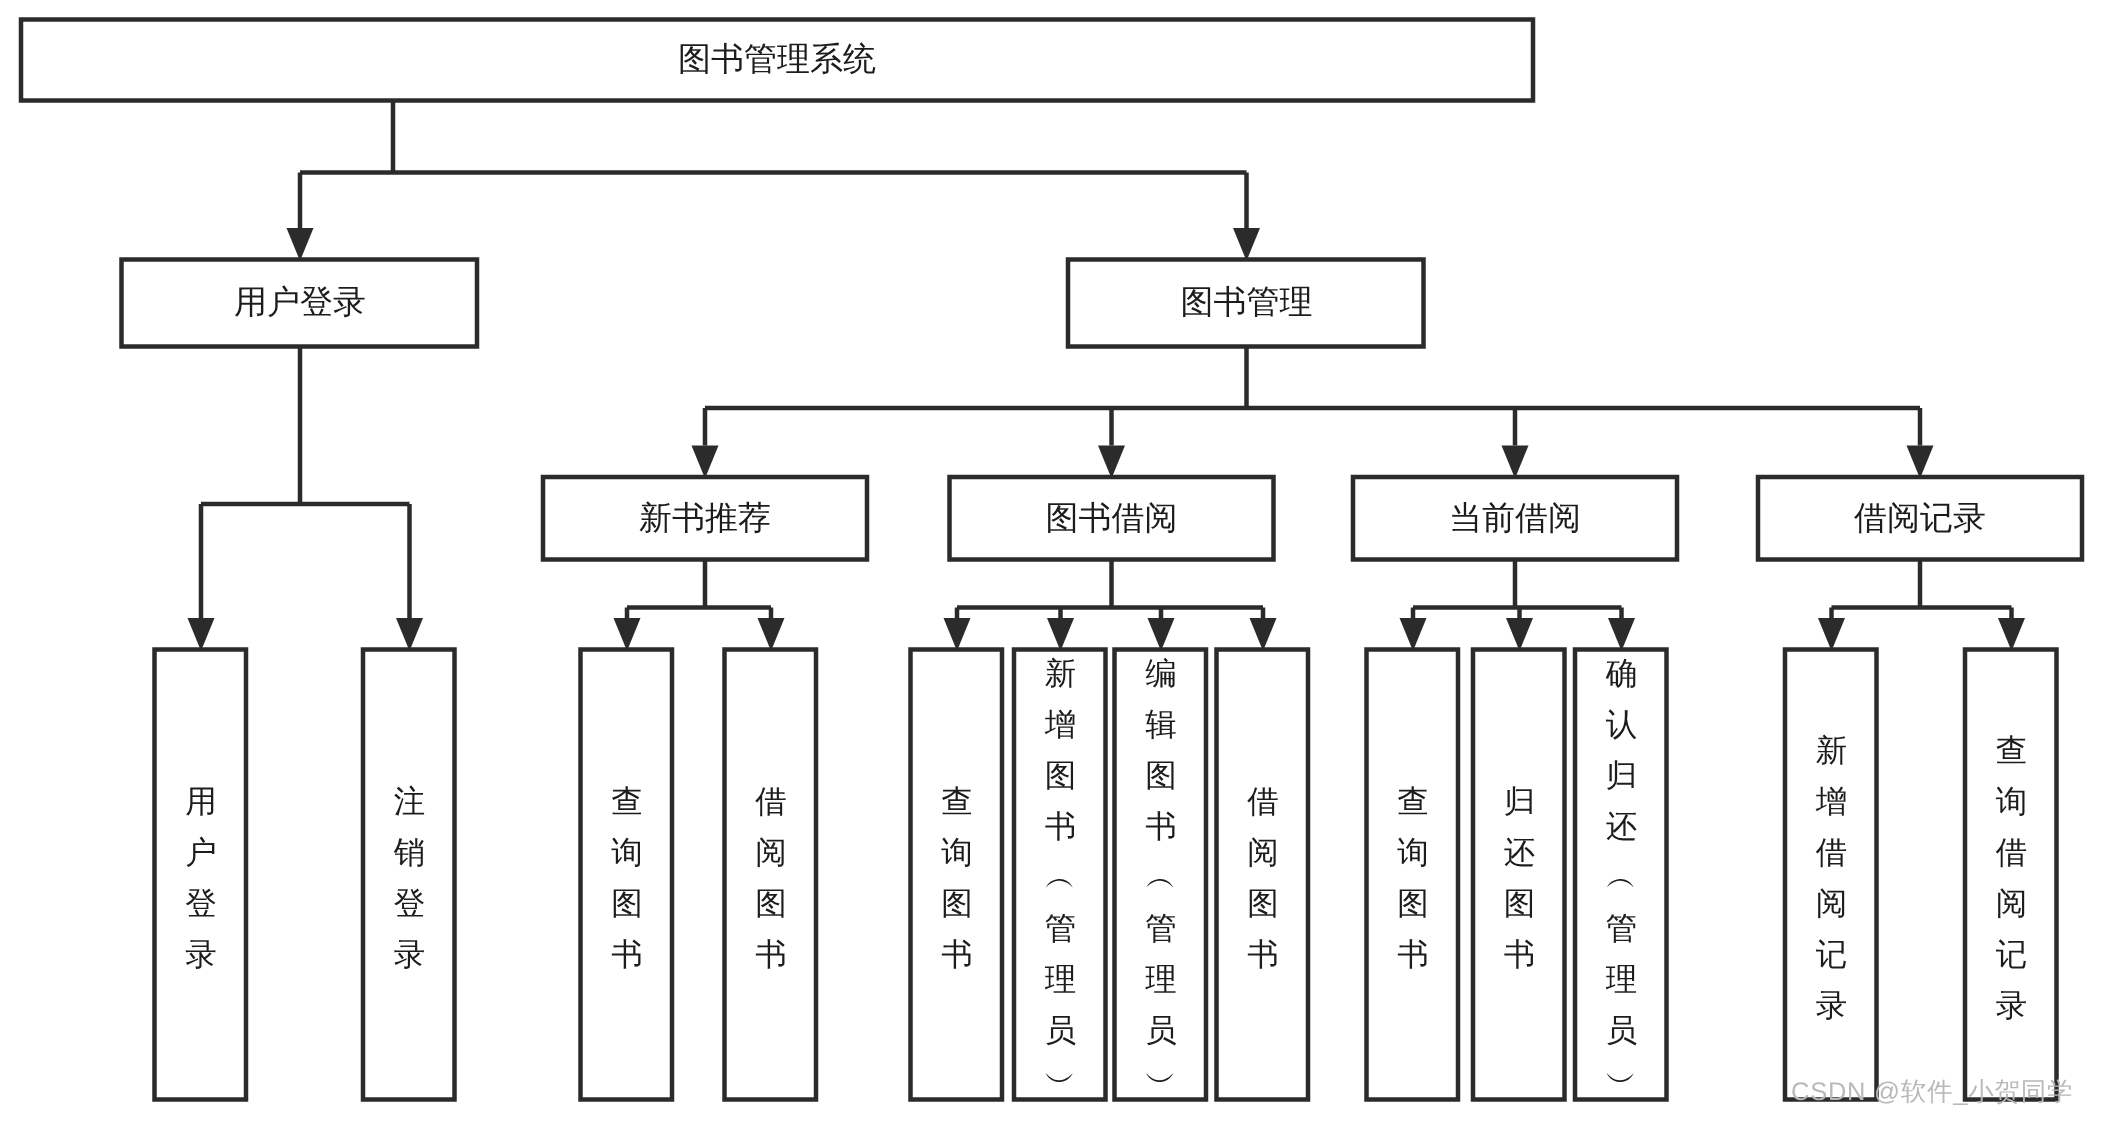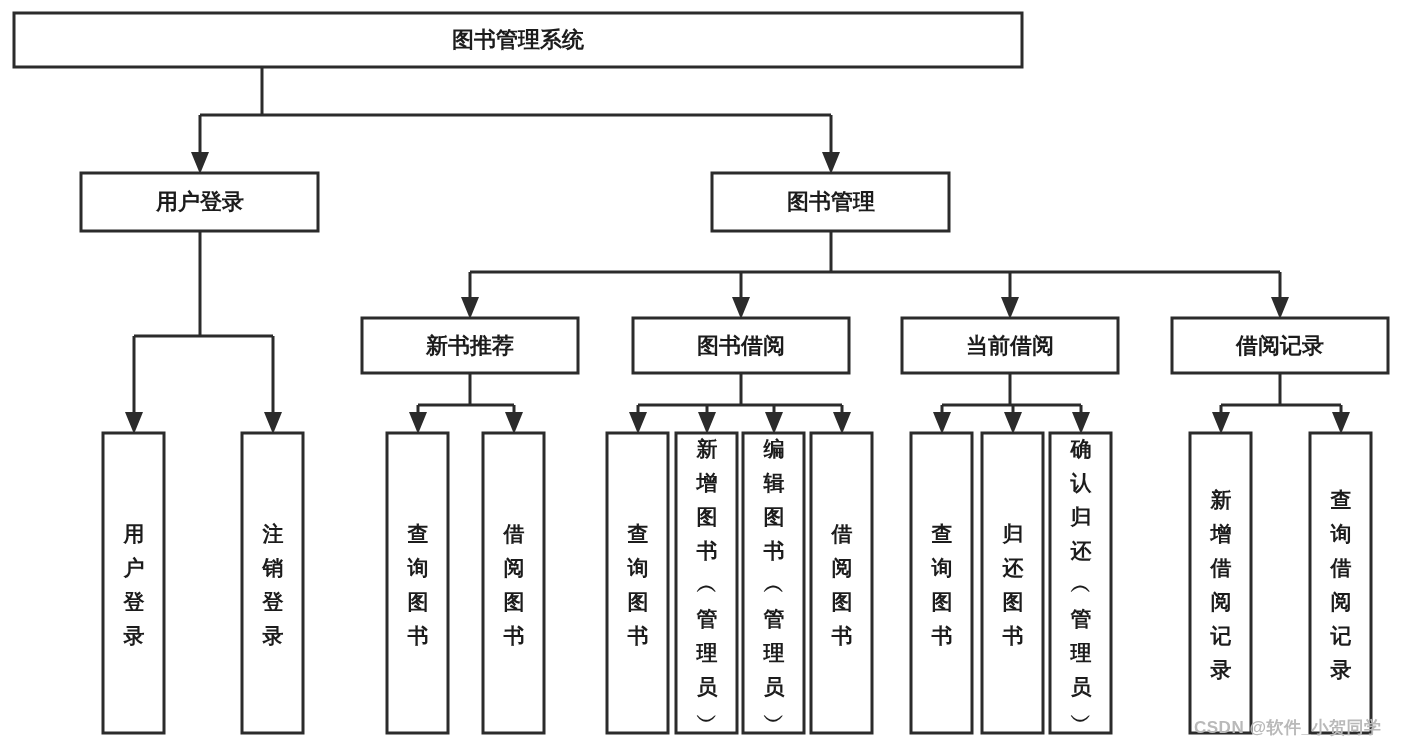--- a/index.html
+++ b/index.html
@@ -13,21 +13,20 @@
     font-family: "Liberation Sans", "DejaVu Sans", sans-serif;
     overflow: hidden;
     position: relative;
   }
   #diagram-root {
     position: absolute;
     left: 0;
     top: 0;
     width: 1405px;
     height: 747px;
-    font-weight: bold;
   }
   .node-box {
     fill: #ffffff;
     stroke: #2b2b2b;
     stroke-width: 3;
   }
   .connector {
     stroke: #2b2b2b;
     stroke-width: 3;
     fill: none;

